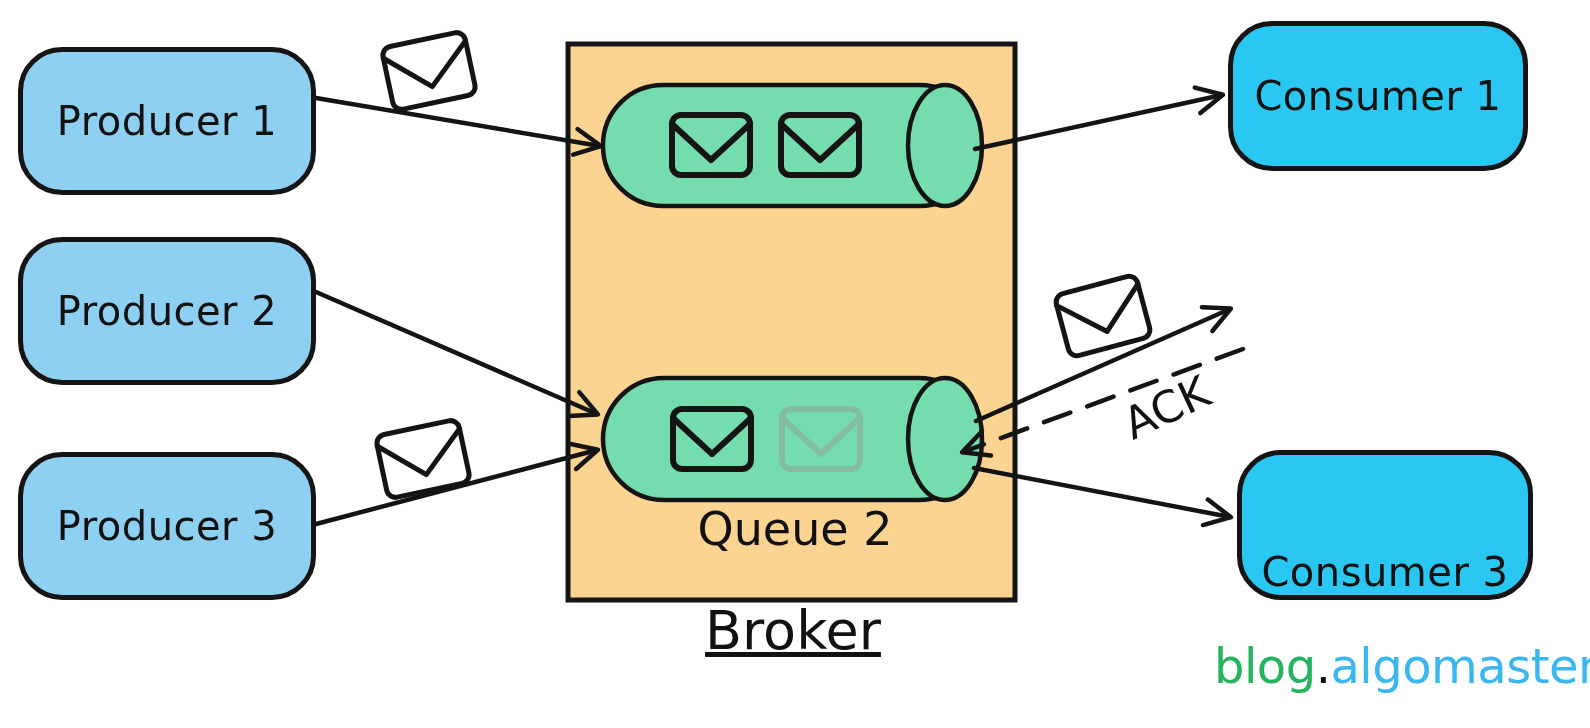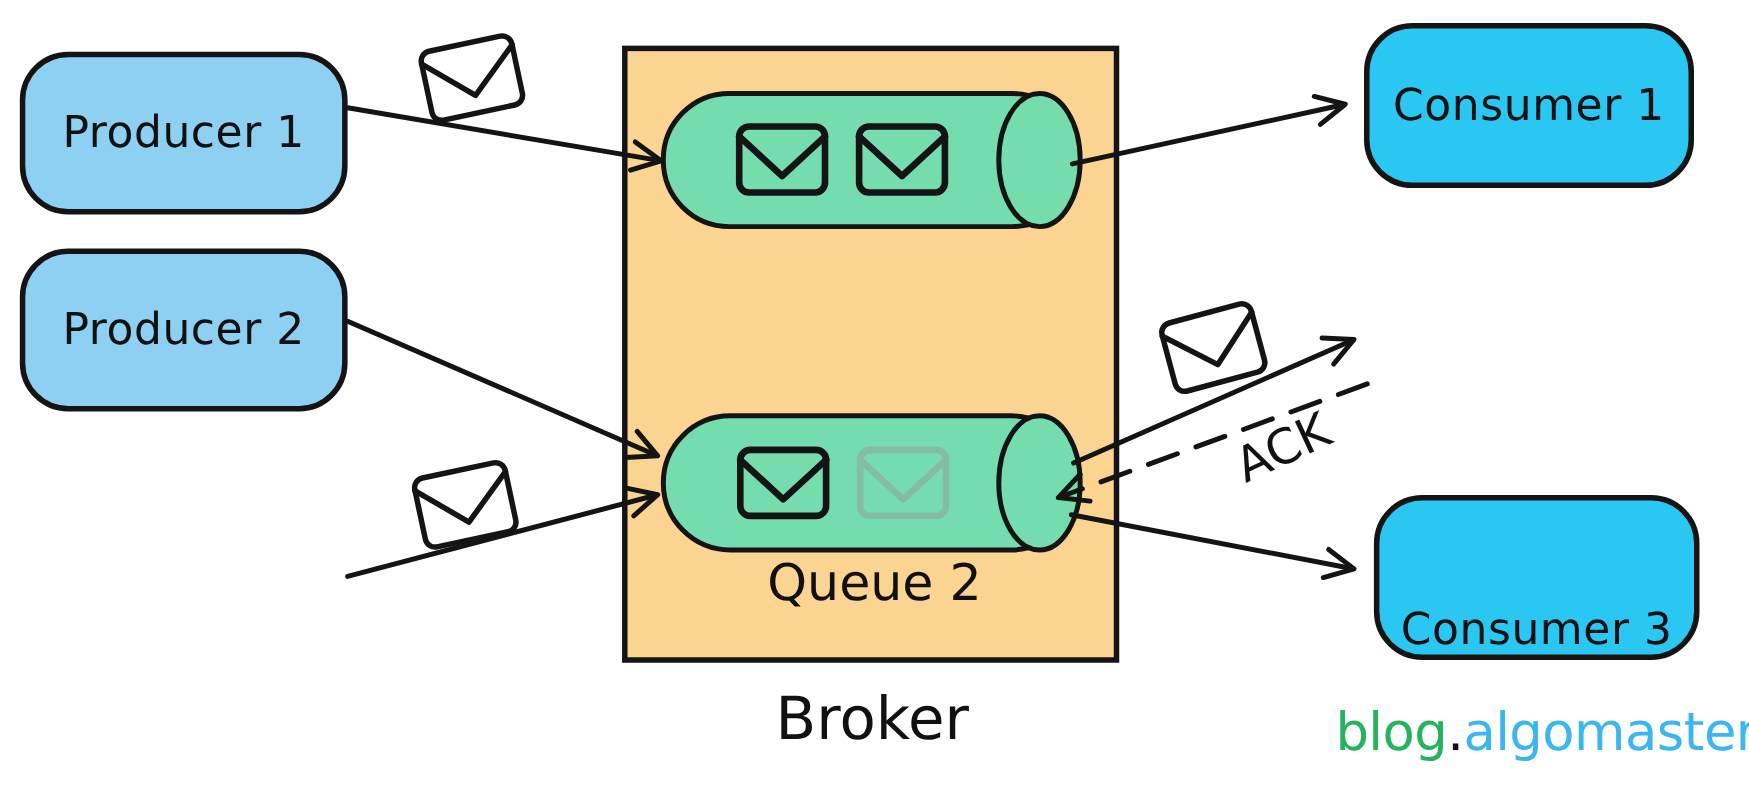--- a/index.html
+++ b/index.html
@@ -18,21 +18,21 @@
     position:relative;width:1590px;height:728px;background:#ffffff;overflow:hidden;
     font-family:"DejaVu Sans",sans-serif;color:#111;
   }
   .layer{position:absolute;left:0;top:0;width:1590px;height:728px;pointer-events:none;}
   .node{
     position:absolute;border:5px solid var(--stroke);border-radius:44px;
     display:flex;align-items:center;justify-content:center;
     font-size:40px;letter-spacing:0.5px;box-sizing:border-box;color:#111;
   }
   .producer{background:var(--producer-fill);}
-  .consumer{background:var(--consumer-fill);margin-left:12px;}
+  .consumer{background:var(--consumer-fill);}
   .dlabel{position:absolute;white-space:nowrap;color:#111;}
   .queue-label{font-size:46px;transform:translateX(-50%);}
   .broker-label{font-size:54px;transform:translateX(-50%);}
   .ack-label{font-size:44px;transform:rotate(-25deg);}
   .branding{position:absolute;font-size:48px;font-weight:normal;letter-spacing:-0.5px;white-space:nowrap;margin-left:36px;}
   .branding .b-green{color:var(--brand-green);}
   .branding .b-blue{color:var(--brand-blue);}
   .branding .b-dark{color:var(--brand-dark);}
   
   .broker-rect{fill:var(--broker-fill);stroke:var(--stroke);stroke-width:5;}
@@ -87,33 +87,36 @@
     </g>
     <g class="env white thin" transform="translate(1103,316) rotate(-15)">
       <rect x="-42" y="-32" width="84" height="64" rx="9"></rect>
       <path d="M -42 -22 L 0 16 L 42 -22"></path>
     </g>
   </svg>
 
   <div class="node producer" style="left:18px;top:15px;width:298px;height:148px;margin-top:32px;">
     <span>Producer 1</span>
   </div>
-  <div class="node producer" style="left:18px;top:226px;width:298px;height:148px;">
+  <div class="node producer" style="left:18px;top:237px;width:298px;height:148px;">
     <span>Producer 2</span>
+  </div>
+  <div class="node producer" style="left:18px;top:452px;width:298px;height:148px;">
+    <span>Producer 3</span>
   </div>
 
   <div class="node consumer" style="left:1228px;top:21px;width:300px;height:150px;">
     <span>Consumer 1</span>
   </div>
   <div class="node consumer" style="left:1237px;top:450px;width:296px;height:150px;align-items:flex-end;">
     <span>Consumer 3</span>
   </div>
 
   <div class="dlabel queue-label" style="left:795px;top:502px;text-align:center;">Queue 2</div>
-  <div class="dlabel broker-label" style="left:793px;top:622px;">Broker</div>
+  <div class="dlabel broker-label" style="left:793px;top:599px;text-decoration:underline;">Broker</div>
   <div class="dlabel ack-label" style="left:1122px;top:382px;">ACK</div>
 
   <div class="branding" style="left:1178px;top:638px;">
     <span class="b-green">blog</span><span class="b-dark">.</span><span class="b-blue">algomaster</span><span class="b-dark">.io</span>
   </div>
 
   <svg class="layer" width="1590" height="728" viewBox="0 0 1590 728">
     <defs>
       <marker id="ah" viewBox="-34 -17 38 34" markerWidth="38" markerHeight="34" refX="-1" refY="0" orient="auto" markerUnits="userSpaceOnUse">
         <path d="M -26 -13 L 0 0 L -26 13" fill="none" stroke="#141414" stroke-width="4.5" stroke-linecap="round" stroke-linejoin="round"></path>

